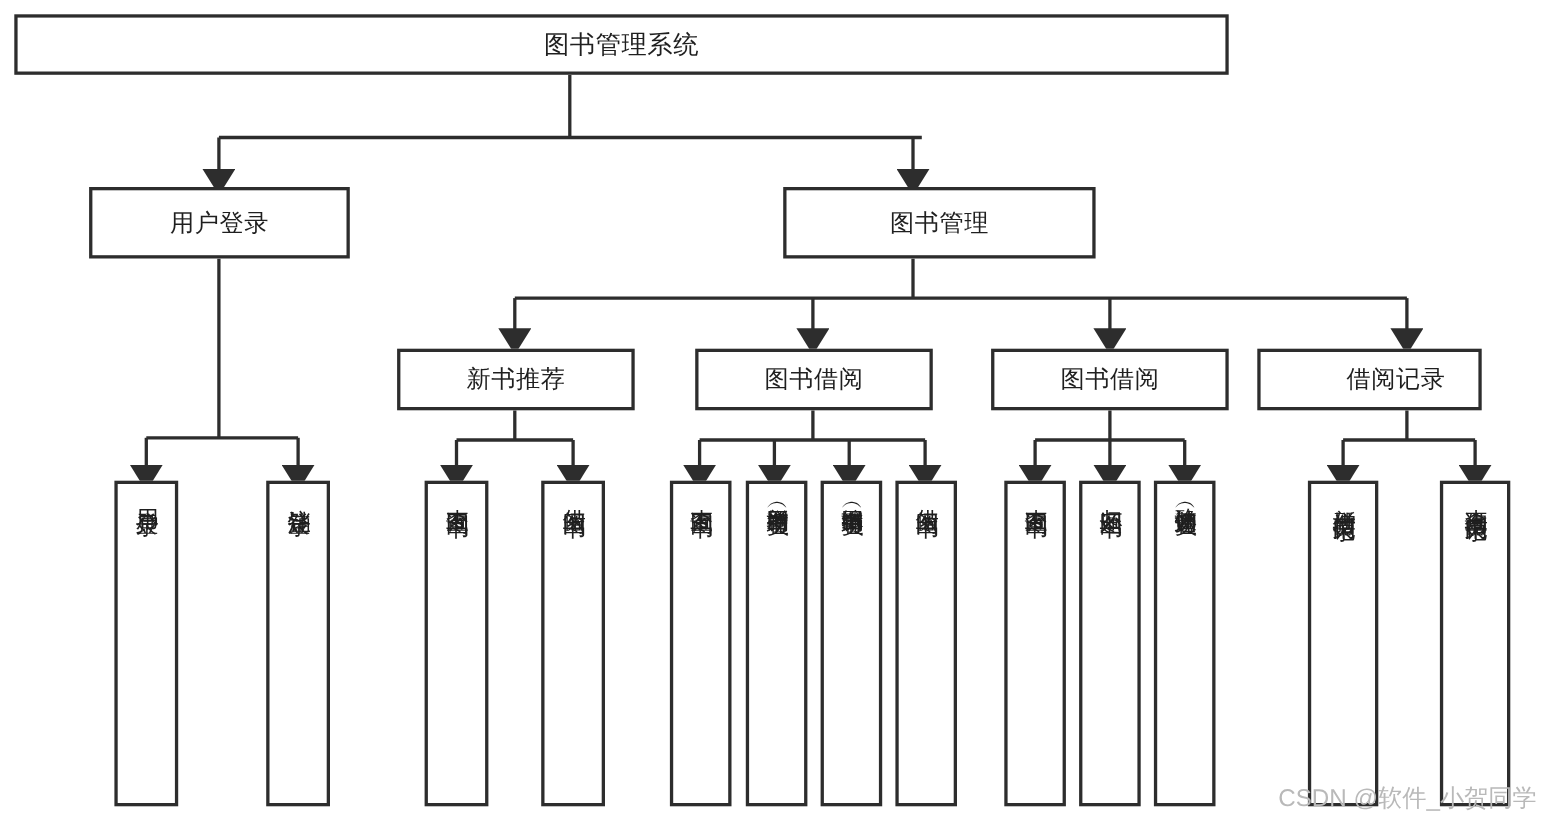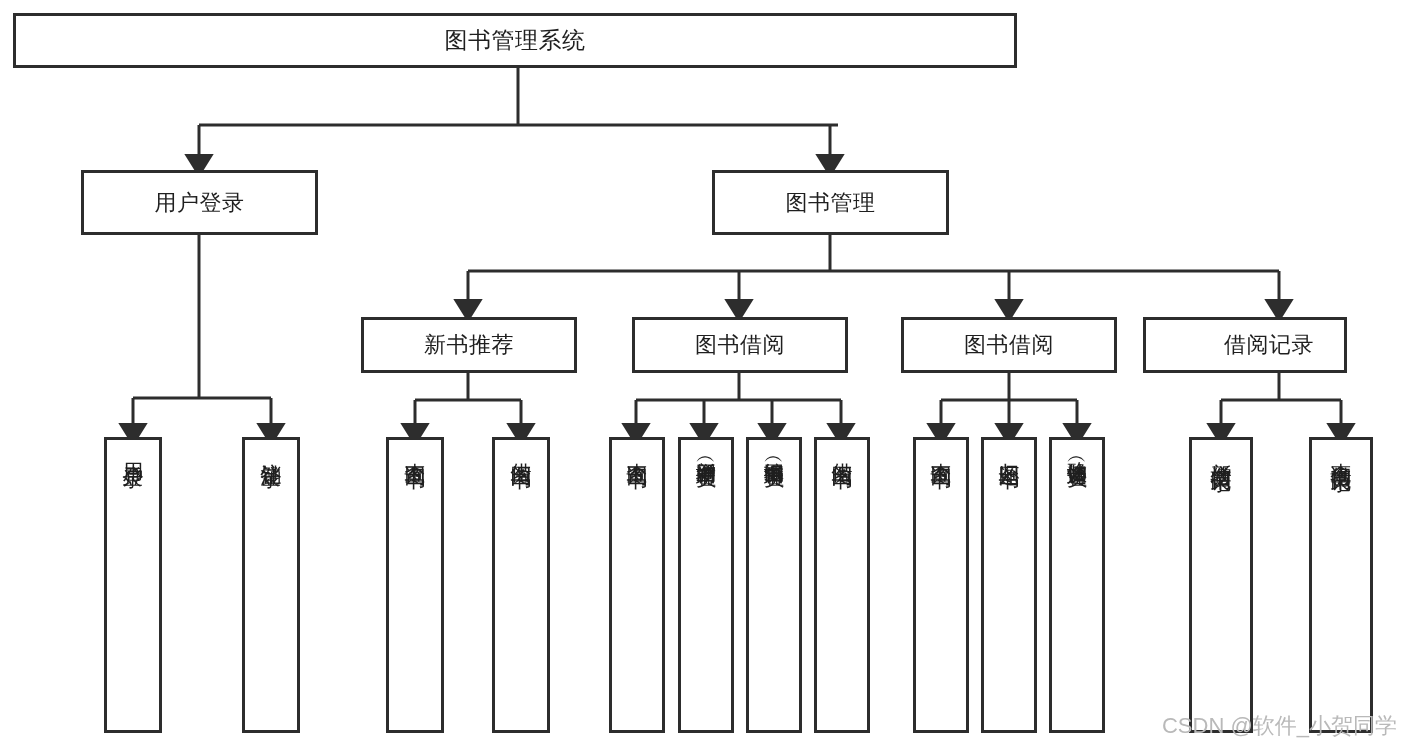--- a/index.html
+++ b/index.html
@@ -125,28 +125,28 @@
       <path d="M1009,400 L1009,427" marker-end="url(#arrow)"></path>
       <path d="M1077,400 L1077,427" marker-end="url(#arrow)"></path>
 
       <path d="M1279,373 L1279,400"></path>
       <path d="M1221,400 L1341,400"></path>
       <path d="M1221,400 L1221,427" marker-end="url(#arrow)"></path>
       <path d="M1341,400 L1341,427" marker-end="url(#arrow)"></path>
     </g>
   </svg>
 
-  <div class="node horiz root" style="left:13px; top:13px; width:1004px; height:55px;">
+  <div class="node horiz root" style="left:13px; top:13px; width:1104px; height:55px;">
     <span class="lbl">图书管理系统</span>
   </div>
 
   <div class="node horiz" style="left:81px; top:170px; width:237px; height:65px;">
     <span class="lbl">用户登录</span>
   </div>
-  <div class="node horiz" style="left:712px; top:170px; width:237px; height:65px;">
+  <div class="node horiz" style="left:712px; top:170px; width:284px; height:65px;">
     <span class="lbl">图书管理</span>
   </div>
 
   <div class="node horiz" style="left:361px; top:317px; width:216px; height:56px;">
     <span class="lbl">新书推荐</span>
   </div>
   <div class="node horiz" style="left:632px; top:317px; width:216px; height:56px;">
     <span class="lbl">图书借阅</span>
   </div>
   <div class="node horiz" style="left:901px; top:317px; width:216px; height:56px;">

